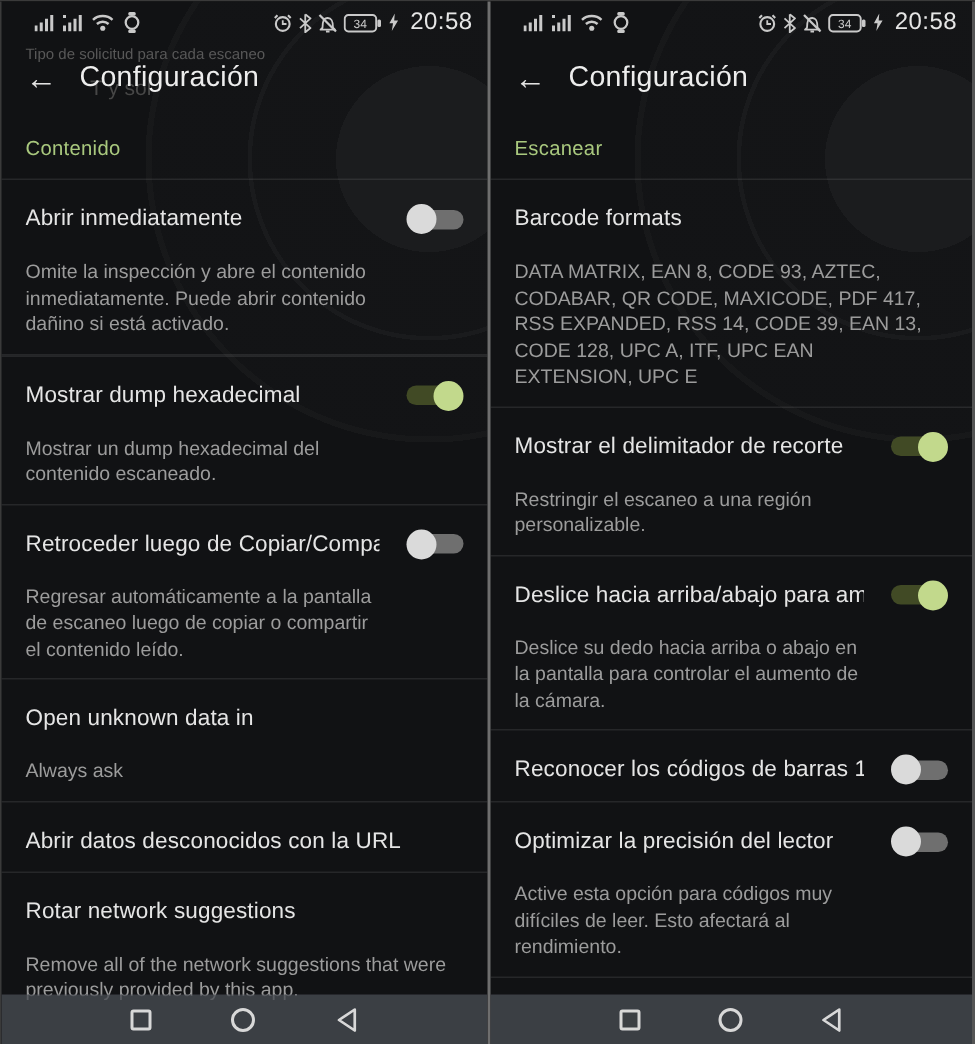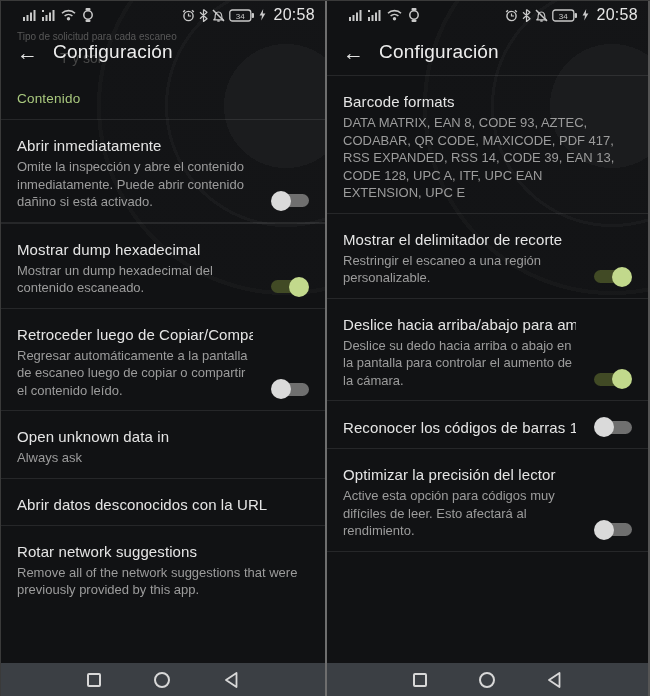--- a/index.html
+++ b/index.html
@@ -35,26 +35,26 @@
 
   
   .appbar { position:relative; z-index:2; height:46px; display:flex; align-items:center; padding:0 16px; }
   .back-arrow { width:24px; color:#e2e2e2; font-size:21px; line-height:21px; cursor:default; }
   .appbar-title { margin-left:12px; color:#ededed; font-size:19px; letter-spacing:.2px; }
 
   
   .content { position:relative; z-index:2; }
   .section-label { padding:16px 2px 13px 16px; font-size:13.5px; color:#a9c87e; letter-spacing:.2px; }
   .divider { height:1px; background:rgba(255,255,255,0.09); }
-  .pref-item { display:flex; align-items:flex-end; padding:16px 16px 11px 16px; }
+  .pref-item { display:flex; align-items:flex-start; padding:16px 16px 11px 16px; }
   .pref-item.faded { opacity:.38; }
   .pref-text { flex:1; min-width:0; padding-right:10px; }
   .pref-title { color:#e5e5e5; font-size:15px; line-height:19px; letter-spacing:.1px;
     white-space:nowrap; overflow:hidden; }
-  .pref-desc { margin-top:3px; color:#9c9c9c; font-size:13px; line-height:17.5px; }
+  .pref-desc { margin-top:17px; color:#9c9c9c; font-size:13px; line-height:17.5px; }
   .pref-desc:empty, .pref-title:empty { display:none; }
   .toggle-col { width:46px; display:flex; justify-content:flex-end; align-items:center; }
 
   
   .switch { position:relative; width:38px; height:20px; flex:0 0 auto; cursor:pointer; }
   .switch .track { position:absolute; top:3.5px; height:13px; border-radius:7px; }
   .switch .thumb { position:absolute; top:0; width:20px; height:20px; border-radius:50%; }
   .switch.on  .track { left:0; width:34px; background:#414a25; }
   .switch.on  .thumb { right:0; background:#c2d98c; }
   .switch.off .track { left:4px; width:34px; background:#6f6f6f; }
@@ -270,20 +270,21 @@
       </svg>
       <span class="sb-time">20:58</span>
     </div>
   </div>
 
     <div class="appbar">
       <div class="back-arrow">←</div>
       <div class="appbar-title">Configuración</div>
     </div>
     <div class="content">
+      <div class="section-label">Escanear</div>
       <div class="items-slot">
   <div class="divider"></div>
   <div class="pref-item">
     <div class="pref-text">
       <div class="pref-title">Barcode formats</div>
       <div class="pref-desc">DATA MATRIX, EAN 8, CODE 93, AZTEC, CODABAR, QR CODE, MAXICODE, PDF 417, RSS EXPANDED, RSS 14, CODE 39, EAN 13, CODE 128, UPC A, ITF, UPC EAN EXTENSION, UPC E</div>
     </div>
 
   </div>
 

